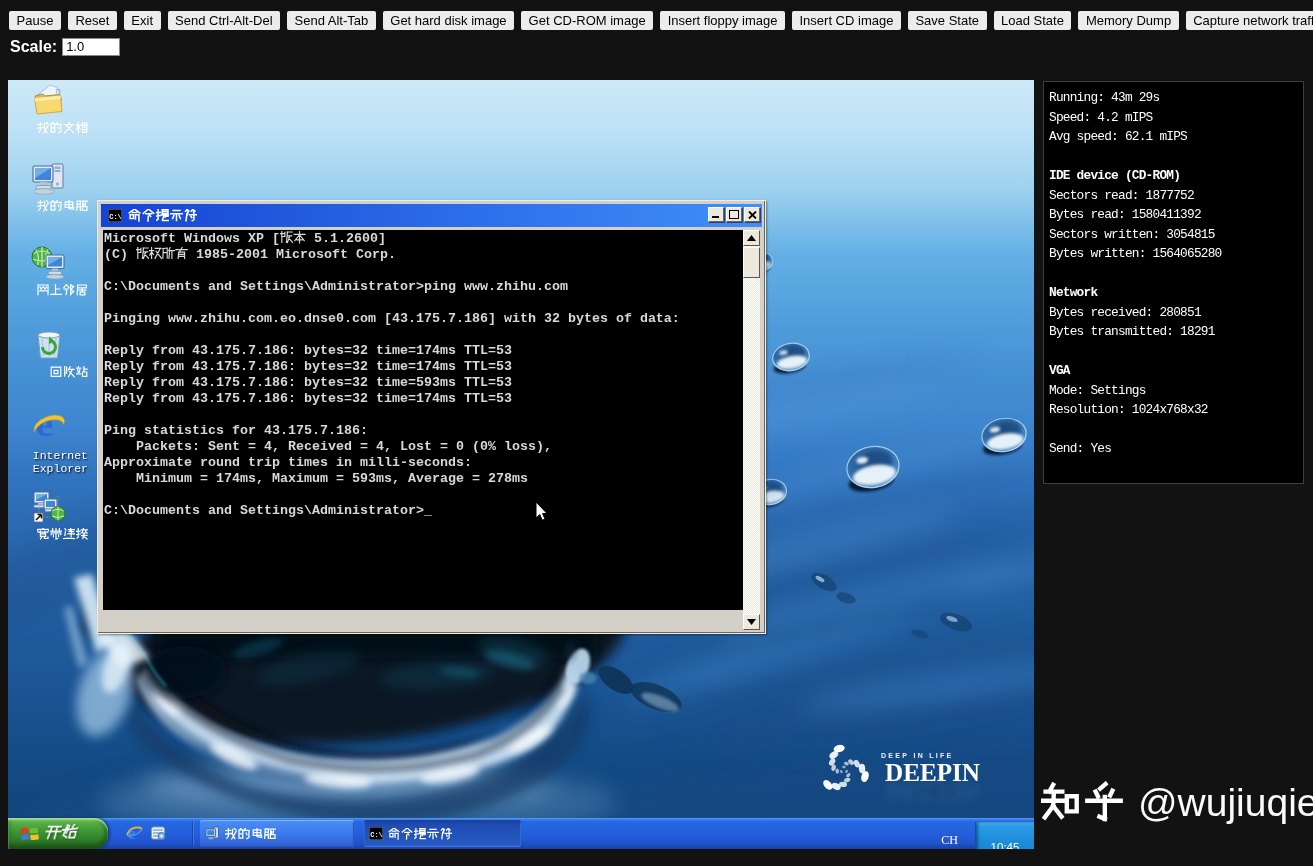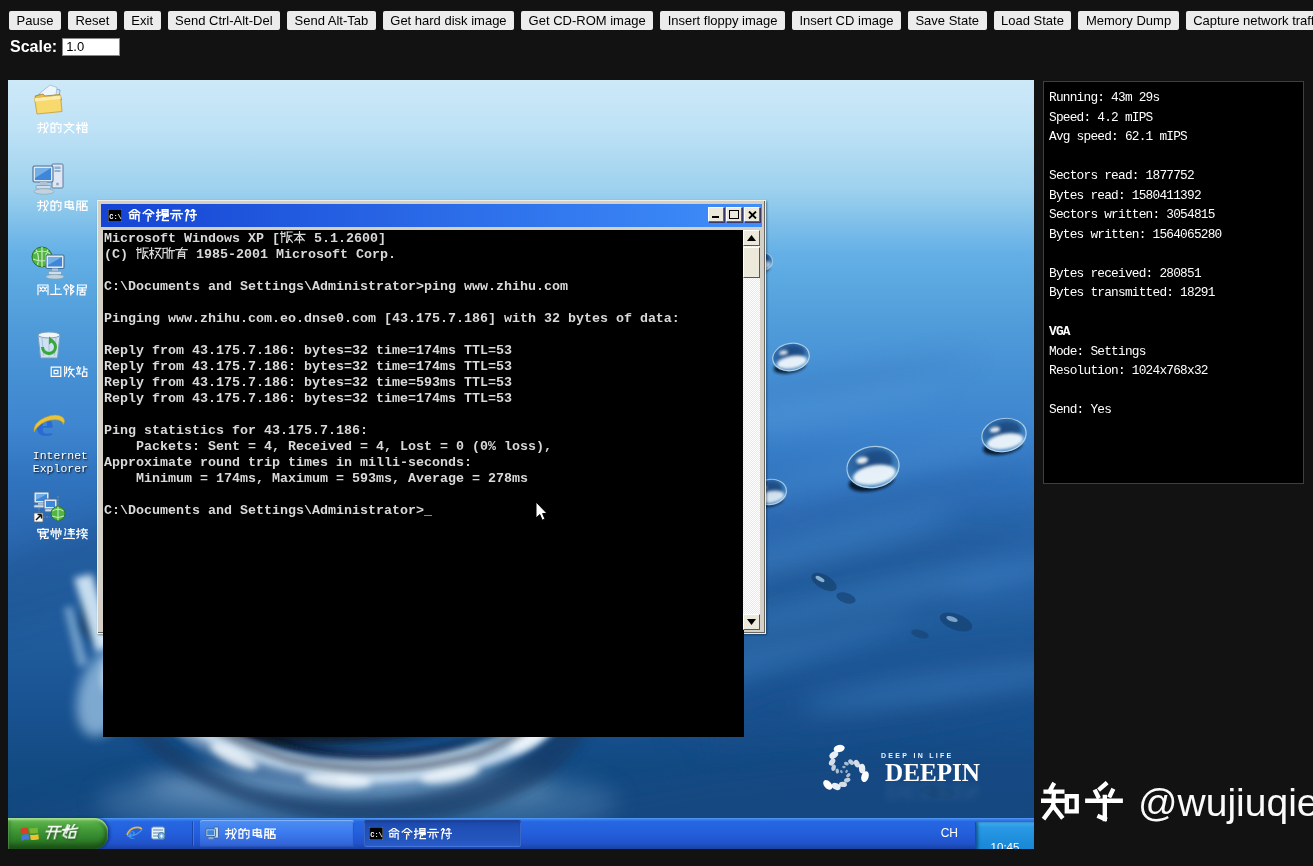--- a/index.html
+++ b/index.html
@@ -21,21 +21,21 @@
  border:1px solid #efede4;box-shadow:inset -1px -1px 0 #6a675f, 1px 1px 2px rgba(0,0,0,0.4)}
 #contitle{position:absolute;left:3px;top:3px;right:3px;height:23px;background:linear-gradient(90deg,#1544d4,#3f8ffa);
  display:flex;align-items:center;padding-left:7px}
 #contname{margin-left:6px;display:flex;gap:1px}
 .wbtns{position:absolute;right:2px;top:3px;display:flex;gap:2px}
 .wb{width:16px;height:15px;background:#ece9da;border:1px solid #fff;border-right-color:#6a675f;border-bottom-color:#6a675f;
  box-shadow:1px 1px 0 #3a3a6a;display:flex;align-items:center;justify-content:center;position:relative}
 .gmin{position:absolute;left:3px;bottom:3px;width:7px;height:2px;background:#000}
 .gmax{position:absolute;left:2px;top:2px;width:10px;height:9px;border:1.5px solid #000}
 
-#conbody{position:absolute;left:5px;top:29px;width:641px;height:507px;background:#000}
+#conbody{position:absolute;left:5px;top:29px;width:641px;height:380px;background:#000}
 #context{font-family:"Liberation Mono",monospace;font-weight:bold;font-size:13.34px;line-height:16px;
  color:#d9d9d9;padding:1px 0 0 1px;letter-spacing:0}
 #context .cj{vertical-align:-2px;margin:0}
 .cur{animation:none}
 #conscroll{position:absolute;right:5px;top:29px;width:17px;height:400px;background:#f2f1e6;
  background-image:repeating-conic-gradient(#fff 0 25%,#ece9d8 0 50%);background-size:2px 2px}
 .sbtn{position:absolute;left:0;width:17px;height:16px;background:#ece9da;border:1px solid #fff;
  border-right-color:#5a574f;border-bottom-color:#5a574f;display:flex;align-items:center;justify-content:center}
 #sthumb{position:absolute;left:0;top:17px;width:17px;height:31px;background:#ece9da;border:1px solid #fff;
  border-right-color:#5a574f;border-bottom-color:#5a574f}
@@ -49,22 +49,22 @@
  display:flex;align-items:center;padding-left:11px;gap:5px}
 #starttxt{transform:skewX(-14deg);display:flex;gap:2px;display:inline-block;filter:drop-shadow(1px 1px 1px #23501e)}
 .ql{position:absolute;top:7px}
 .tbtn{position:absolute;top:2px;height:27px;border-radius:2.5px;display:flex;align-items:center;padding-left:5px;gap:5px;
  background:linear-gradient(#5b9af4 0%,#4a8af0 8%,#3c7cf0 45%,#3468dc 85%,#2d5bc8 100%);
  box-shadow:inset 0 1px 0 #7fb2f8,inset -1px -1px 1px #2a55b8}
 .tbtn.pressed{background:linear-gradient(#1c44a6 0%,#2050b6 30%,#2355bc 70%,#2a5dcc 100%);
  box-shadow:inset 0 1px 2px #12327e,inset 0 0 0 1px #4a7ae0}
 .tlab{display:flex;gap:1px}
 #qldiv{position:absolute;left:184px;top:3px;width:1px;height:25px;background:rgba(10,40,120,0.45);box-shadow:1px 0 0 rgba(160,200,255,0.25)}
-#chind{position:absolute;right:76px;top:0;height:29px;display:flex;align-items:center;color:#fff;
- font-size:12px;font-family:Liberation Sans, sans-serif}
+#chind{position:absolute;right:76px;top:8px;height:29px;display:flex;align-items:center;color:#fff;
+ font-size:12px;font-family:Liberation Serif, serif}
 #tray{position:absolute;right:0;top:4px;width:59px;height:49px;border-left:1px solid #15509a;
  background:linear-gradient(#4ab4f0 0%,#2a9ae6 10%,#1b8ad8 45%,#1b84d4 75%,#1671be 100%);
  box-shadow:inset 2px 0 3px rgba(0,30,80,0.5);display:flex;align-items:center;justify-content:center}
 #tray span{color:#fff;font-size:11.5px;font-family:"Liberation Sans",sans-serif}
 
 #stats{position:absolute;left:1043px;top:81px;width:261px;height:403px;background:#000;border:1px solid #3f3f3f;
  color:#fff;font-family:"Liberation Mono",monospace;font-size:12.8px;letter-spacing:-0.78px;padding:6px 0 0 5px}
 #stats div{height:19.5px;line-height:19.5px}
 #stats .b{font-weight:bold}
 #stats .sp{height:19.5px}
@@ -511,25 +511,27 @@
 </div>
 <svg id="cursor" width="13" height="21" viewBox="0 0 13 21">
       <polygon points="1,1 1,17 4.8,13.6 7.2,19.2 10,18 7.6,12.6 12,12.4" fill="#fff" stroke="#000" stroke-width="1"></polygon>
     </svg>
 </div>
 <div id="stats">
 <div>Running: 43m 29s</div>
 <div>Speed: 4.2 mIPS</div>
 <div>Avg speed: 62.1 mIPS</div>
 <div class="sp"></div>
+<div class="b">IDE device (CD-ROM)</div>
 <div>Sectors read: 1877752</div>
 <div>Bytes read: 1580411392</div>
 <div>Sectors written: 3054815</div>
 <div>Bytes written: 1564065280</div>
 <div class="sp"></div>
+<div class="b">Network</div>
 <div>Bytes received: 280851</div>
 <div>Bytes transmitted: 18291</div>
 <div class="sp"></div>
 <div class="b">VGA</div>
 <div>Mode: Settings</div>
 <div>Resolution: 1024x768x32</div>
 <div class="sp"></div>
 <div>Send: Yes</div>
 </div>
 <div id="wm">

